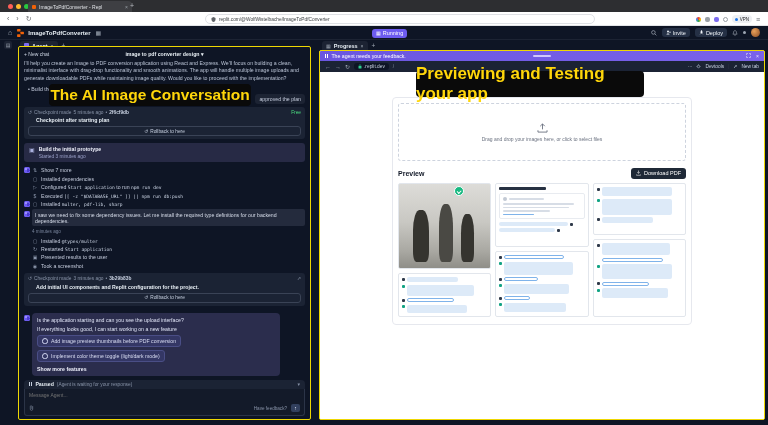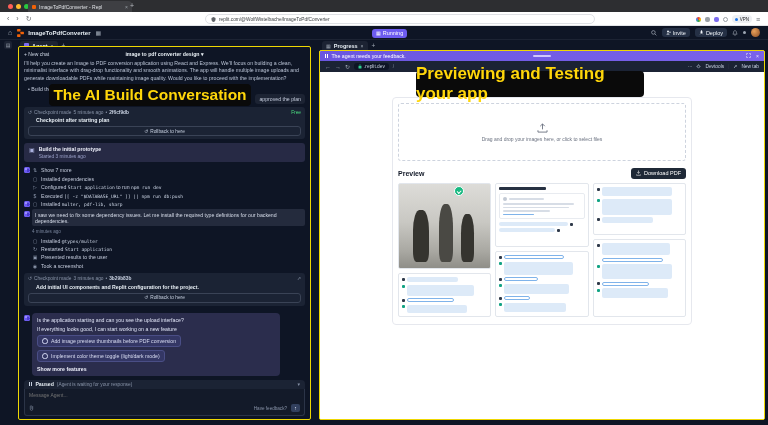--- a/index.html
+++ b/index.html
@@ -240,21 +240,21 @@
       <span class="x" style="color:#9da6b2;font-size:5px;">▦</span>
       <span class="lbl">Progress</span>
       <span class="x">×</span>
     </div>
     <span class="wplus">+</span>
   </div>
 </div>
 
 <div class="abs lpanel">
   <div class="ann ann-left">
-      <span>The AI Build Conversation</span>
+      <span>The AI Image Conversation</span>
     </div>
   <div class="chat">
     <div class="chathead">
       <span class="newchat">+ <span>New chat</span></span>
       <span class="chattitle"><span>image to pdf converter design</span> ▾</span>
     </div>
     <div class="para">I'll help you create an Image to PDF conversion application using React and Express. We'll focus on building a clean, minimalist interface with drag-drop functionality and smooth animations. The app will handle multiple image uploads and generate downloadable PDFs while maintaining image quality. Would you like to proceed with the implementation?</div>
     <div class="bullet">• <span>Build the initial prototype</span></div>
     <div class="ureply"><span>approved the plan</span></div>
 

